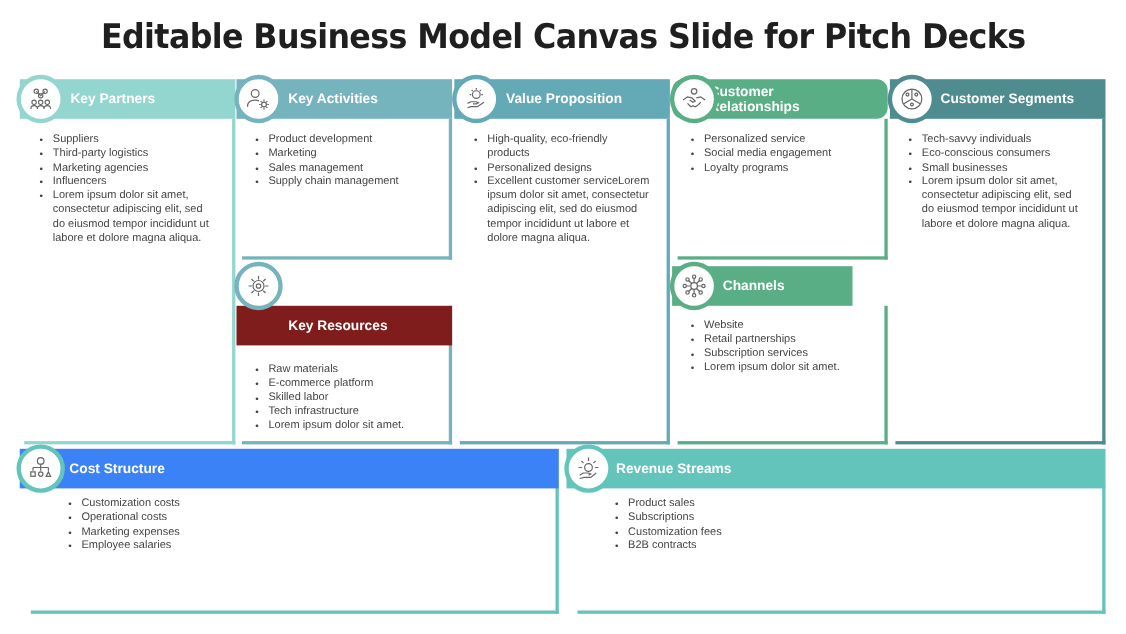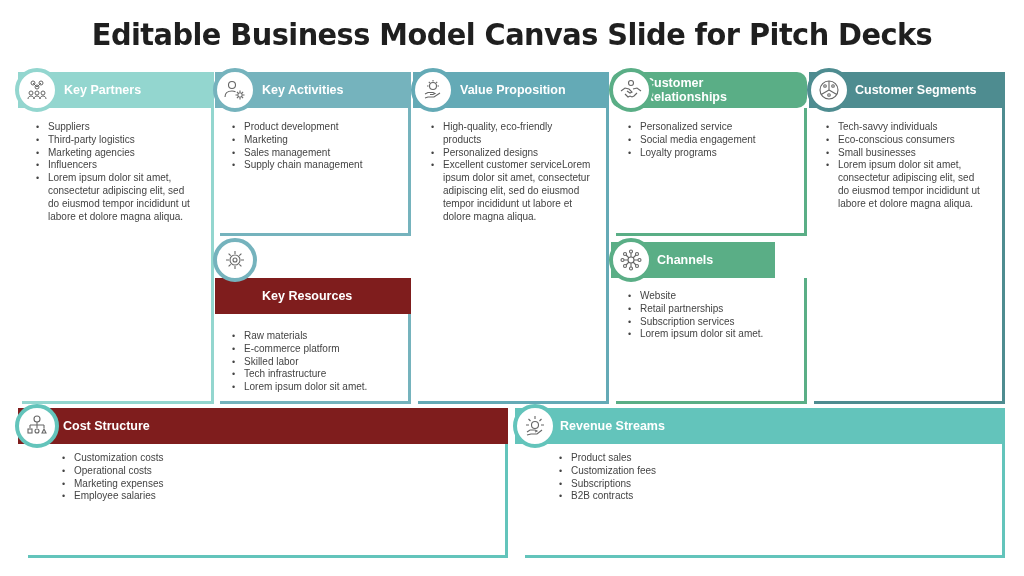--- a/index.html
+++ b/index.html
@@ -189,21 +189,21 @@
   <ul class="items" style="left:826px;top:121px;width:160px;">
     <li>Tech-savvy individuals</li>
     <li>Eco-conscious consumers</li>
     <li>Small businesses</li>
     <li>Lorem ipsum dolor sit amet, consectetur adipiscing elit, sed do eiusmod tempor incididunt ut labore et dolore magna aliqua.</li>
   </ul>
 </div>
 
 <div class="block">
   <div class="body-frame" style="left:28px;top:443px;width:480px;height:115px;border-color:#63c4bb;"></div>
-  <div class="header" style="left:18px;top:408px;width:490px;background:#7f1d1d;padding-left:45px;text-align:center;">
+  <div class="header" style="left:18px;top:408px;width:490px;background:#3b82f6;padding-left:45px;text-align:center;">
     <span class="label">Cost Structure</span>
   </div>
   <div class="circle" style="left:15px;top:404px;border-color:#63c4bb;">
     <svg viewBox="0 0 24 24" fill="none" stroke="#666" stroke-width="1.1">
       <circle cx="12" cy="5" r="3"></circle>
         <path d="M12 8v3M5 11h14M5 11v3M12 11v3M19 11v3"></path>
       <rect x="3" y="15" width="4" height="4"></rect>
         <circle cx="12" cy="17" r="2"></circle>
         <path d="M17 19l2-4 2 4z"></path>
     </svg>
@@ -223,17 +223,17 @@
   </div>
   <div class="circle" style="left:513px;top:404px;border-color:#63c4bb;">
     <svg viewBox="0 0 24 24" fill="none" stroke="#666" stroke-width="1.1">
       <circle cx="12" cy="11" r="3.5"></circle>
         <path d="M12 2v3M5.5 5l2 2M18.5 5l-2 2M3 11h3M18 11h3"></path>
       <path d="M4 18l3-2h5l2 1-2 1M4 21l4-1h6l5-4"></path>
     </svg>
   </div>
   <ul class="items" style="left:559px;top:452px;width:200px;">
     <li>Product sales</li>
+    <li>Subscriptions</li>
     <li>Customization fees</li>
-    <li>Subscriptions</li>
     <li>B2B contracts</li>
   </ul>
 </div>
 
 </body></html>

